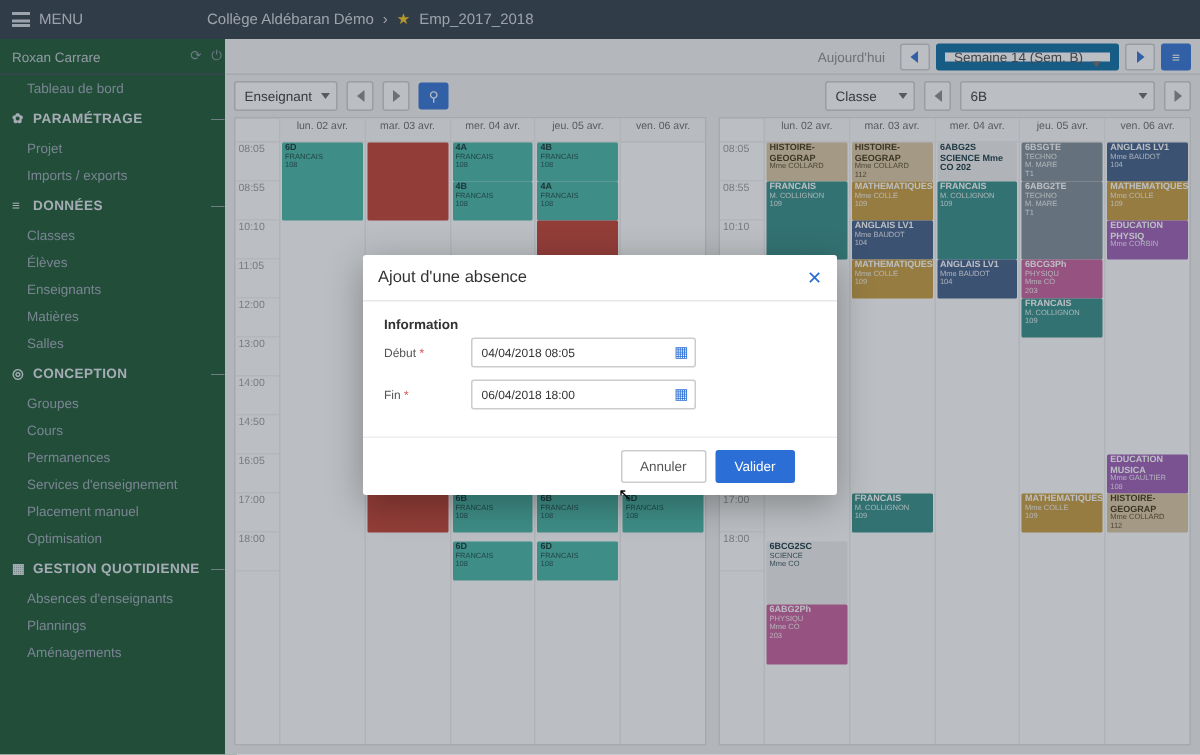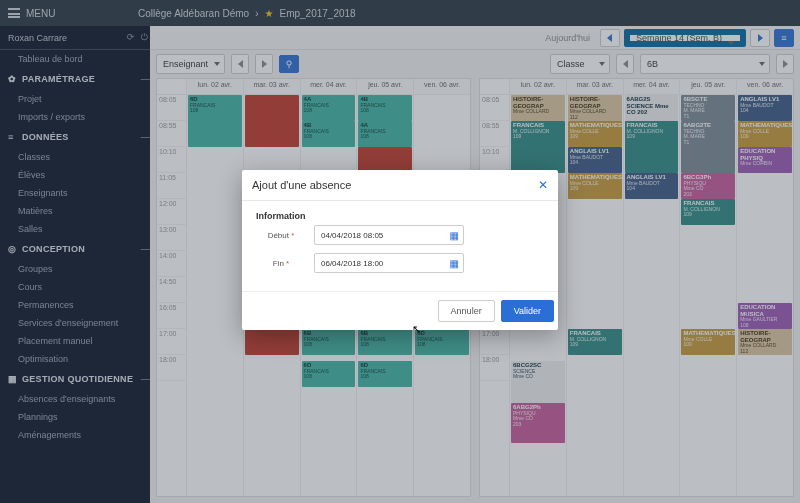--- a/index.html
+++ b/index.html
@@ -10,21 +10,21 @@
 .topbar .menu-toggle { display: flex; align-items: center; gap: 6px; width: 130px; }
 .topbar .menu-toggle .ham { width: 12px; height: 10px; display:inline-block; border-top:2px solid #cfd6dd; border-bottom:2px solid #cfd6dd; position:relative;}
 .topbar .menu-toggle .ham::after{content:"";position:absolute;top:3px;left:0;width:100%;height:2px;background:#cfd6dd;}
 .topbar .breadcrumb { display: flex; align-items: center; gap: 6px; }
 .topbar .breadcrumb .star { color: #f5c518; }
 .topbar .spacer { flex: 1; }
 .topbar .right { display: flex; align-items: center; gap: 10px; }
 .chev{display:inline-block;width:0;height:0;border-left:3px solid transparent;border-right:3px solid transparent;border-top:4px solid #cfd6dd;margin-left:3px;}
 
 
-.sidebar { position: absolute; top: 26px; left: 0; bottom: 0; width: 158px; background: #0f172a; color: #bfc8d1; font-size: 9px; overflow: hidden; }
+.sidebar { position: absolute; top: 26px; left: 0; bottom: 0; width: 158px; background: #14532d; color: #bfc8d1; font-size: 9px; overflow: hidden; }
 .user-row { height: 24px; display: flex; align-items: center; padding: 0 8px; justify-content: space-between; border-bottom: 1px solid #3a4654; }
 .sb-item { padding: 4px 10px 4px 18px; color: #9aa7b5; cursor: pointer; }
 .sb-item.active { color: #fff; font-weight: 600; }
 .sb-head { display: flex; align-items: center; justify-content: space-between; padding: 6px 8px; color: #dde4eb; font-weight: 600; font-size: 9px; letter-spacing: 0.3px; }
 .sb-head .minus { color:#9aa7b5; font-weight:normal; }
 .sb-head .ico { width: 10px; height: 10px; display:inline-block; margin-right:4px; }
 
 
 .main { position: absolute; top: 26px; left: 150px; right: 0; bottom: 0; background: #f2f2f2; display: flex; flex-direction: column; }
 .toolbar1 { height: 24px; display: flex; align-items: center; justify-content: flex-end; gap: 4px; padding: 0 6px; background:#f5f5f5; border-bottom:1px solid #ddd;}
@@ -67,25 +67,25 @@
 
 .overlay{position:absolute;inset:0;background:rgba(60,70,80,.35);}
 .modal{position:absolute;top:170px;left:50%;transform:translateX(-50%);width:316px;background:#fff;border-radius:2px;box-shadow:0 6px 24px rgba(0,0,0,.3);font-size:9px;}
 .modal .mhdr{display:flex;justify-content:space-between;align-items:center;padding:8px 10px;border-bottom:1px solid #e7e7e7;}
 .modal .mhdr h3{font-size:11px;font-weight:500;color:#333;}
 .modal .mhdr .x{color:#2b6fd6;cursor:pointer;font-size:12px;}
 .modal .mbody{padding:10px 14px;}
 .modal .mbody h4{font-size:9px;font-weight:600;margin-bottom:4px;color:#333;}
 .modal .mbody p{font-size:8px;color:#888;margin-bottom:10px;line-height:1.3;}
 .frow{display:flex;align-items:center;margin-bottom:8px;gap:8px;}
-.frow label{width:50px;text-align:center;font-size:8px;color:#555;}
+.frow label{width:50px;text-align:left;font-size:8px;color:#555;}
 .frow .req{color:#d9534f;}
 .frow .inp{flex:1;height:20px;border:1px solid #ccc;border-radius:2px;display:flex;align-items:center;padding:0 6px;font-size:8px;color:#333;position:relative;max-width:150px;}
 .frow .inp .cal{position:absolute;right:4px;color:#2b6fd6;font-size:10px;}
-.modal .mftr{display:flex;justify-content:flex-end;gap:6px;padding:8px 4px;border-top:1px solid #eee;}
+.modal .mftr{display:flex;justify-content:flex-end;gap:6px;padding:8px 28px;border-top:1px solid #eee;}
 .btn{height:22px;padding:0 12px;border-radius:2px;font-size:9px;display:flex;align-items:center;border:1px solid #ccc;background:#fff;color:#555;cursor:pointer;}
 .btn.primary{background:#2b6fd6;border-color:#2b6fd6;color:#fff;}
 
 .cursor{position:absolute;top:323px;left:412px;font-size:11px;color:#000;pointer-events:none;}
 
 .qmark{width:14px;height:14px;border-radius:50%;background:#4a5662;display:flex;align-items:center;justify-content:center;color:#cfd6dd;font-size:9px;}
 .arrowL,.arrowR{display:inline-block;width:0;height:0;border-top:4px solid transparent;border-bottom:4px solid transparent;}
 .arrowL{border-right:5px solid #2b6fd6;}
 .arrowR{border-left:5px solid #2b6fd6;}
 .arrowL.g{border-right-color:#888;}

